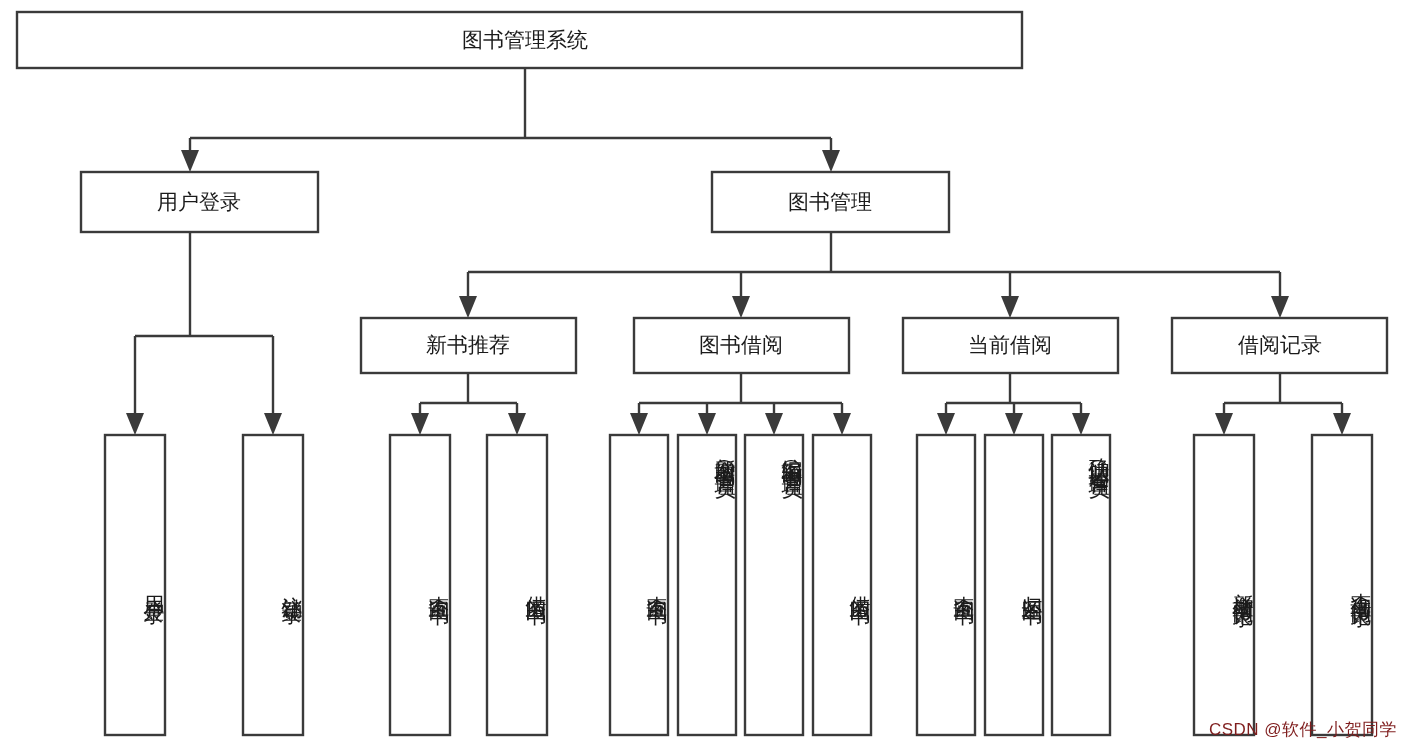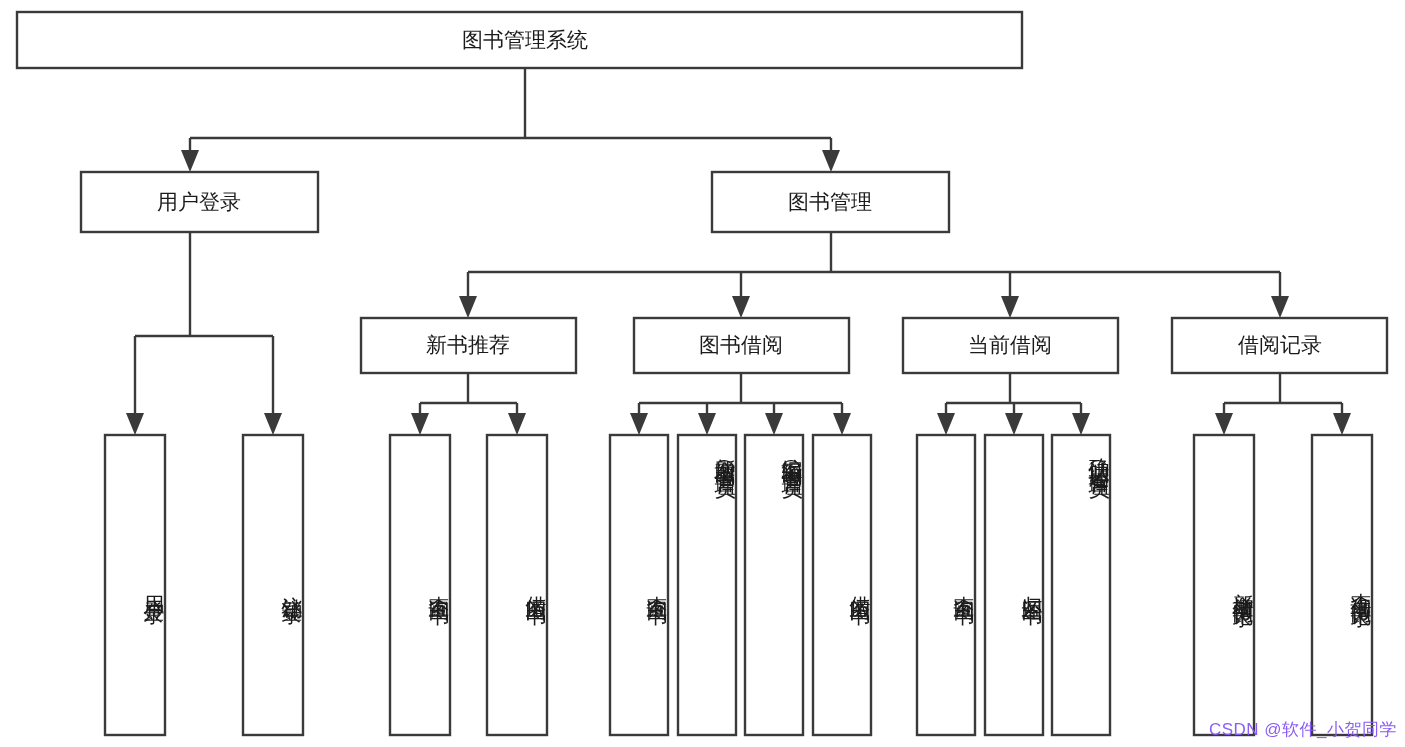--- a/index.html
+++ b/index.html
@@ -52,21 +52,21 @@
     white-space: nowrap;
     text-align: center;
     pointer-events: none;
   }
   .watermark {
     position: absolute;
     right: 8px;
     bottom: 6px;
     font-family: "Liberation Sans", "DejaVu Sans", sans-serif;
     font-size: 17px;
-    color: #8b5cf6;
+    color: #7f1d1d;
     white-space: nowrap;
     letter-spacing: 0.5px;
   }
 </style>
 </head>
 <body>
 
 <svg id="diagram" viewBox="0 0 1405 747" xmlns="http://www.w3.org/2000/svg">
 
   <g>

